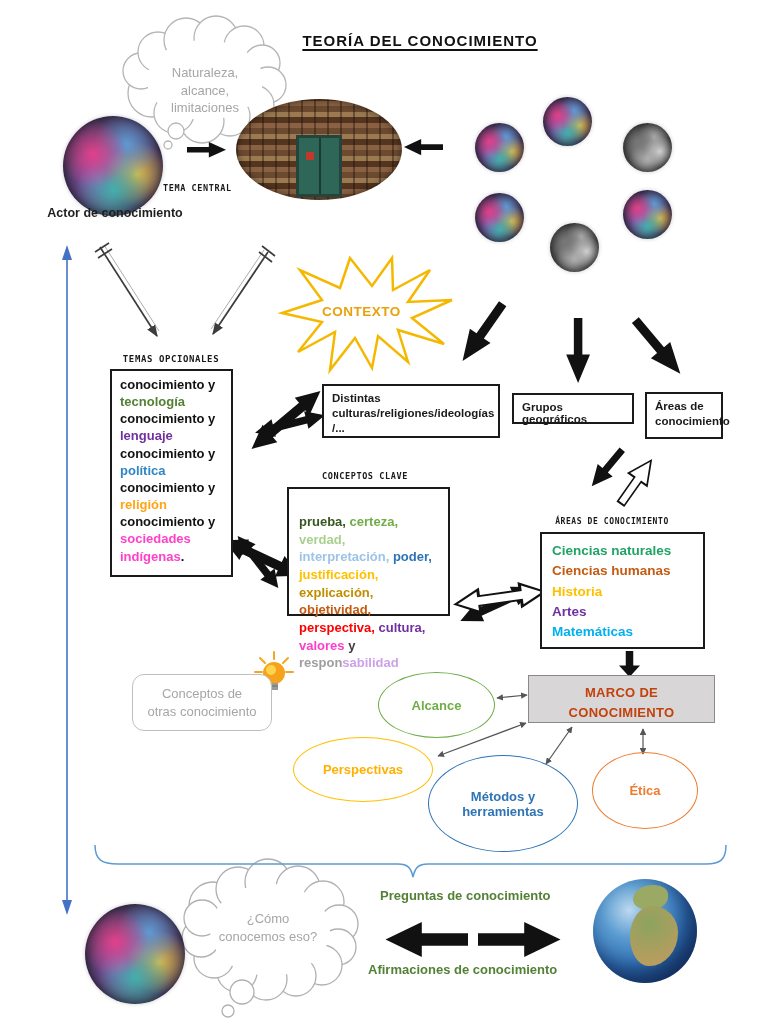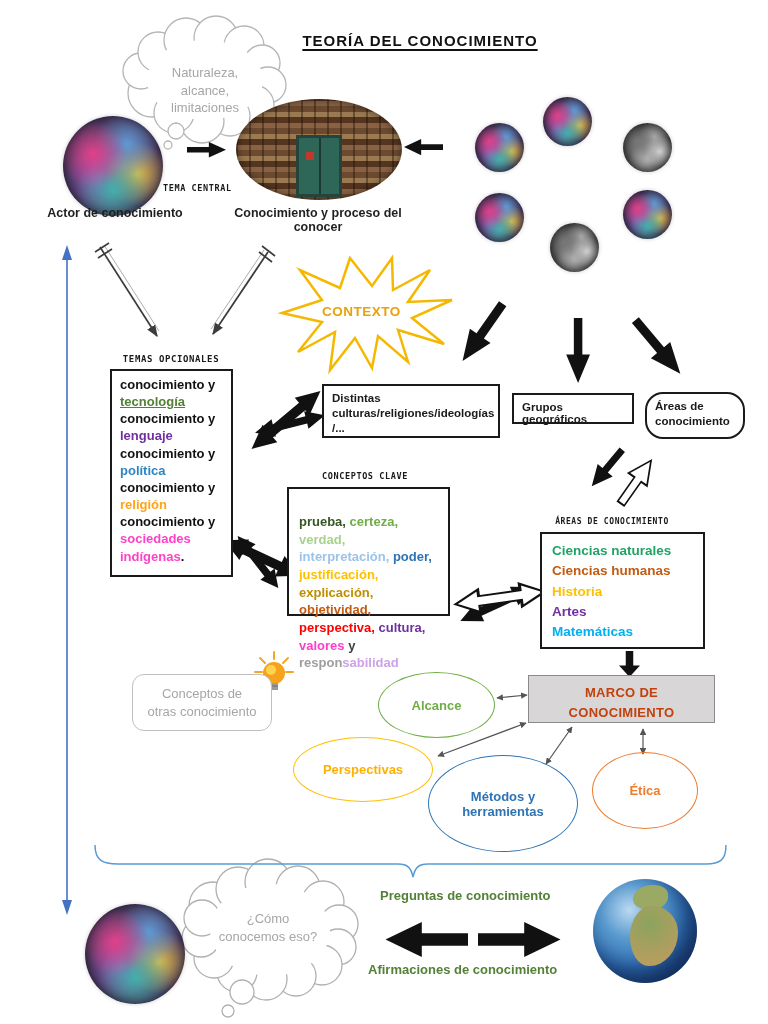--- a/index.html
+++ b/index.html
@@ -202,53 +202,52 @@
   <div class="node mono-label" style="left:163px;top:183px;font-size:8.5px;">TEMA CENTRAL</div>
 
   <div class="books node" style="left:236px;top:99px;">
     <div class="door">
       <div class="door-split"></div>
       <div class="door-red"></div>
     </div>
   </div>
 
   <div class="node bold-label" style="left:40px;top:206px;width:150px;text-align:center;">Actor de conocimiento</div>
-  <div class="node bold-label" style="left:218px;top:206px;width:200px;text-align:center;">Conocimiento y proceso del conocer</div>
 
   <div class="face sm node" style="left:475px;top:123px;"></div>
   <div class="face sm node" style="left:543px;top:97px;"></div>
   <div class="face sm gray node" style="left:623px;top:123px;"></div>
   <div class="face sm node" style="left:475px;top:193px;"></div>
   <div class="face sm node" style="left:623px;top:190px;"></div>
   <div class="face sm gray node" style="left:550px;top:223px;"></div>
 
 
   <div class="node contexto-text" style="left:322px;top:304px;color:#E8A20C;">CONTEXTO</div>
 
   <div class="node mono-label" style="left:171px;top:354px;transform:translateX(-50%);">TEMAS OPCIONALES</div>
 
   <div class="node bordered" style="left:110px;top:369px;width:123px;height:208px;padding:5px 8px;">
     <div class="tl"><span style="color: rgb(17, 17, 17);">conocimiento y</span></div>
-    <div class="tl"><span style="color: rgb(83, 129, 53); text-decoration: underline;">tecnología</span></div>
+    <div class="tl"><span style="color: rgb(83, 129, 53);">tecnología</span></div>
     <div class="tl"><span style="color: rgb(17, 17, 17);">conocimiento y</span></div>
     <div class="tl"><span style="color: rgb(112, 48, 160);">lenguaje</span></div>
     <div class="tl"><span style="color: rgb(17, 17, 17);">conocimiento y</span></div>
     <div class="tl"><span style="color: rgb(46, 134, 197);">política</span></div>
     <div class="tl"><span style="color: rgb(17, 17, 17);">conocimiento y</span></div>
     <div class="tl"><span style="color: rgb(255, 164, 21);">religión</span></div>
     <div class="tl"><span style="color: rgb(17, 17, 17);">conocimiento y</span></div>
     <div class="tl"><span style="color: rgb(255, 64, 200);">sociedades</span></div>
     <div class="tl"><span style="color: rgb(255, 64, 200);">indígenas</span><span style="color: rgb(17, 17, 17);">.</span></div>
   </div>
 
   <div class="node bordered pre" style="left:322px;top:384px;width:178px;height:54px;padding:5px 8px;font-weight:bold;font-size:11.5px;line-height:1.3;color:#1a1a1a;">Distintas
 culturas/religiones/ideologías
 /...</div>
   <div class="node bordered" style="left:512px;top:393px;width:122px;height:31px;padding:6px 8px;font-weight:bold;font-size:11.5px;color:#1a1a1a;">Grupos geográficos</div>
-  <div class="node bordered pre" style="left:645px;top:392px;width:100px;height:47px;padding:5px 8px;font-weight:bold;font-size:11.5px;line-height:1.3;color:#1a1a1a;border-radius:18px;">Áreas de
+  <div class="node bordered pre" style="left:645px;top:392px;width:78px;height:47px;padding:5px 8px;font-weight:bold;font-size:11.5px;line-height:1.3;color:#1a1a1a;">Áreas de
 conocimiento</div>
 
   <div class="node mono-label" style="left:365px;top:471px;transform:translateX(-50%);font-size:8.5px;">CONCEPTOS CLAVE</div>
 
   <div class="node bordered" style="left:287px;top:487px;width:163px;height:129px;padding:24px 10px;">
     <div class="cl"><span style="color: rgb(56, 87, 35);">prueba,</span><span style="color: rgb(112, 173, 71);"> certeza,</span></div>
     <div class="cl"><span style="color: rgb(169, 209, 142);">verdad,</span></div>
     <div class="cl"><span style="color: rgb(157, 195, 230);">interpretación,</span><span style="color: rgb(46, 116, 181);"> poder,</span></div>
     <div class="cl"><span style="color: rgb(255, 192, 0);">justificación,</span></div>
     <div class="cl"><span style="color: rgb(191, 143, 0);">explicación,</span></div>

